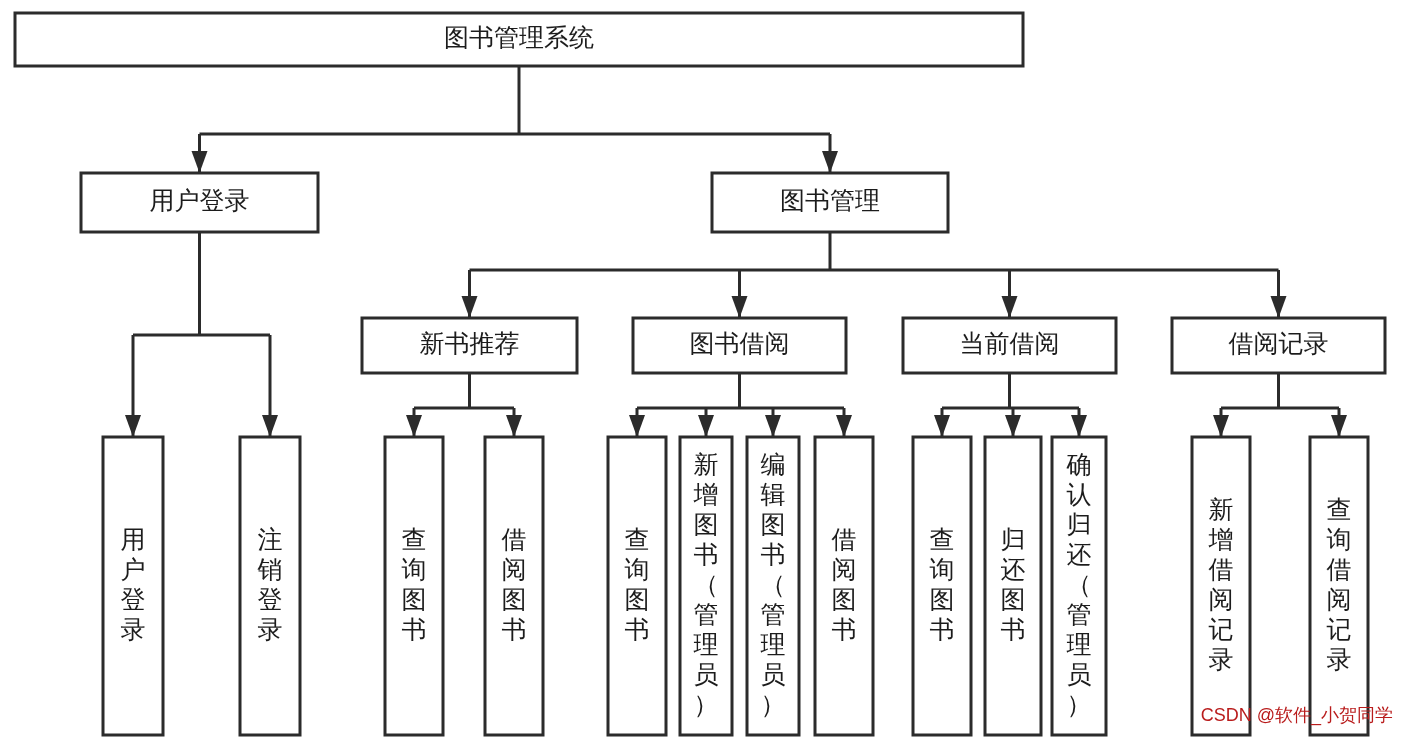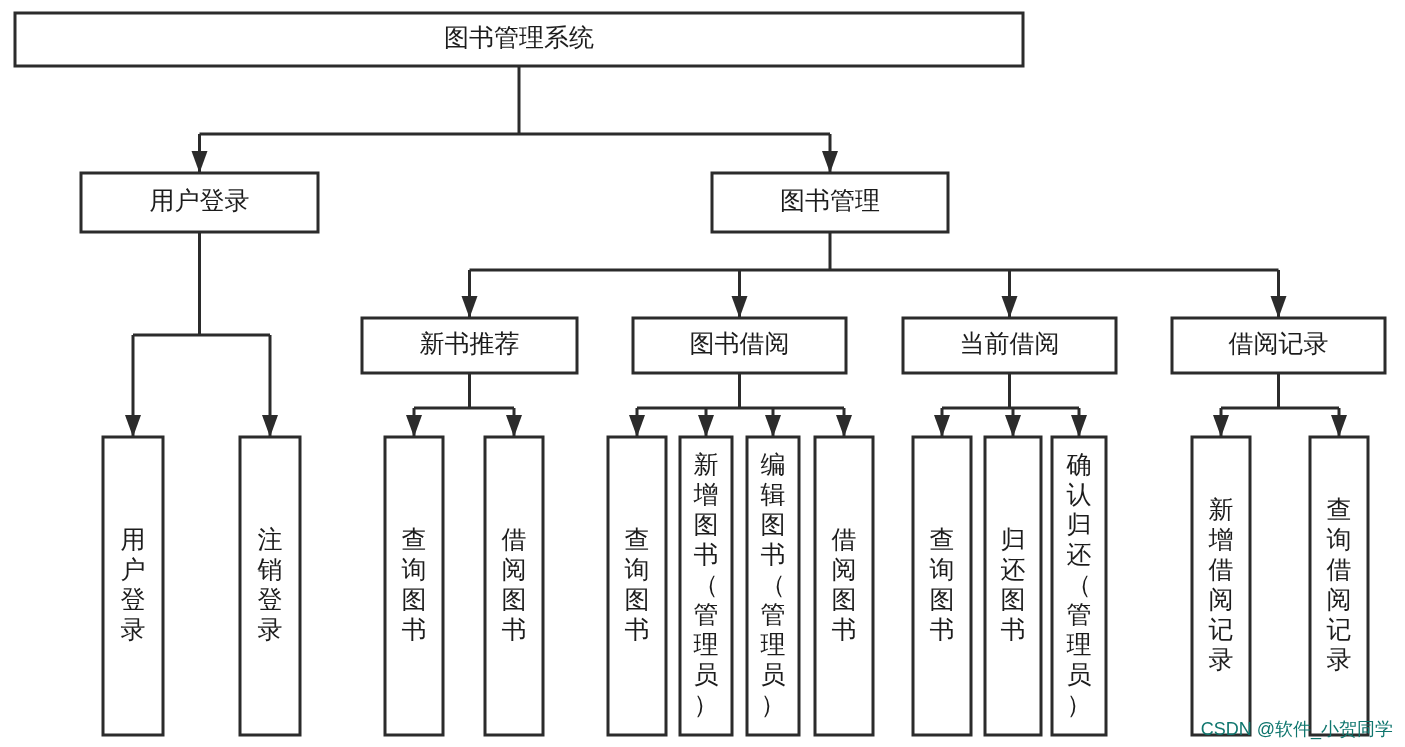--- a/index.html
+++ b/index.html
@@ -46,23 +46,23 @@
     font-family: "Liberation Sans", "DejaVu Sans", sans-serif;
     text-anchor: middle;
     dominant-baseline: middle;
   }
   .label-h {
     font-size: 25px;
   }
   .watermark {
     position: absolute;
     right: 12px;
-    bottom: 6px;
+    bottom: 20px;
     font-size: 18px;
-    color: #0f766e;
+    color: #b91c1c;
     font-family: "Liberation Sans", "DejaVu Sans", sans-serif;
     white-space: nowrap;
     pointer-events: none;
   }
 </style>
 </head>
 <body>
 
 <div id="diagram-root">
 

